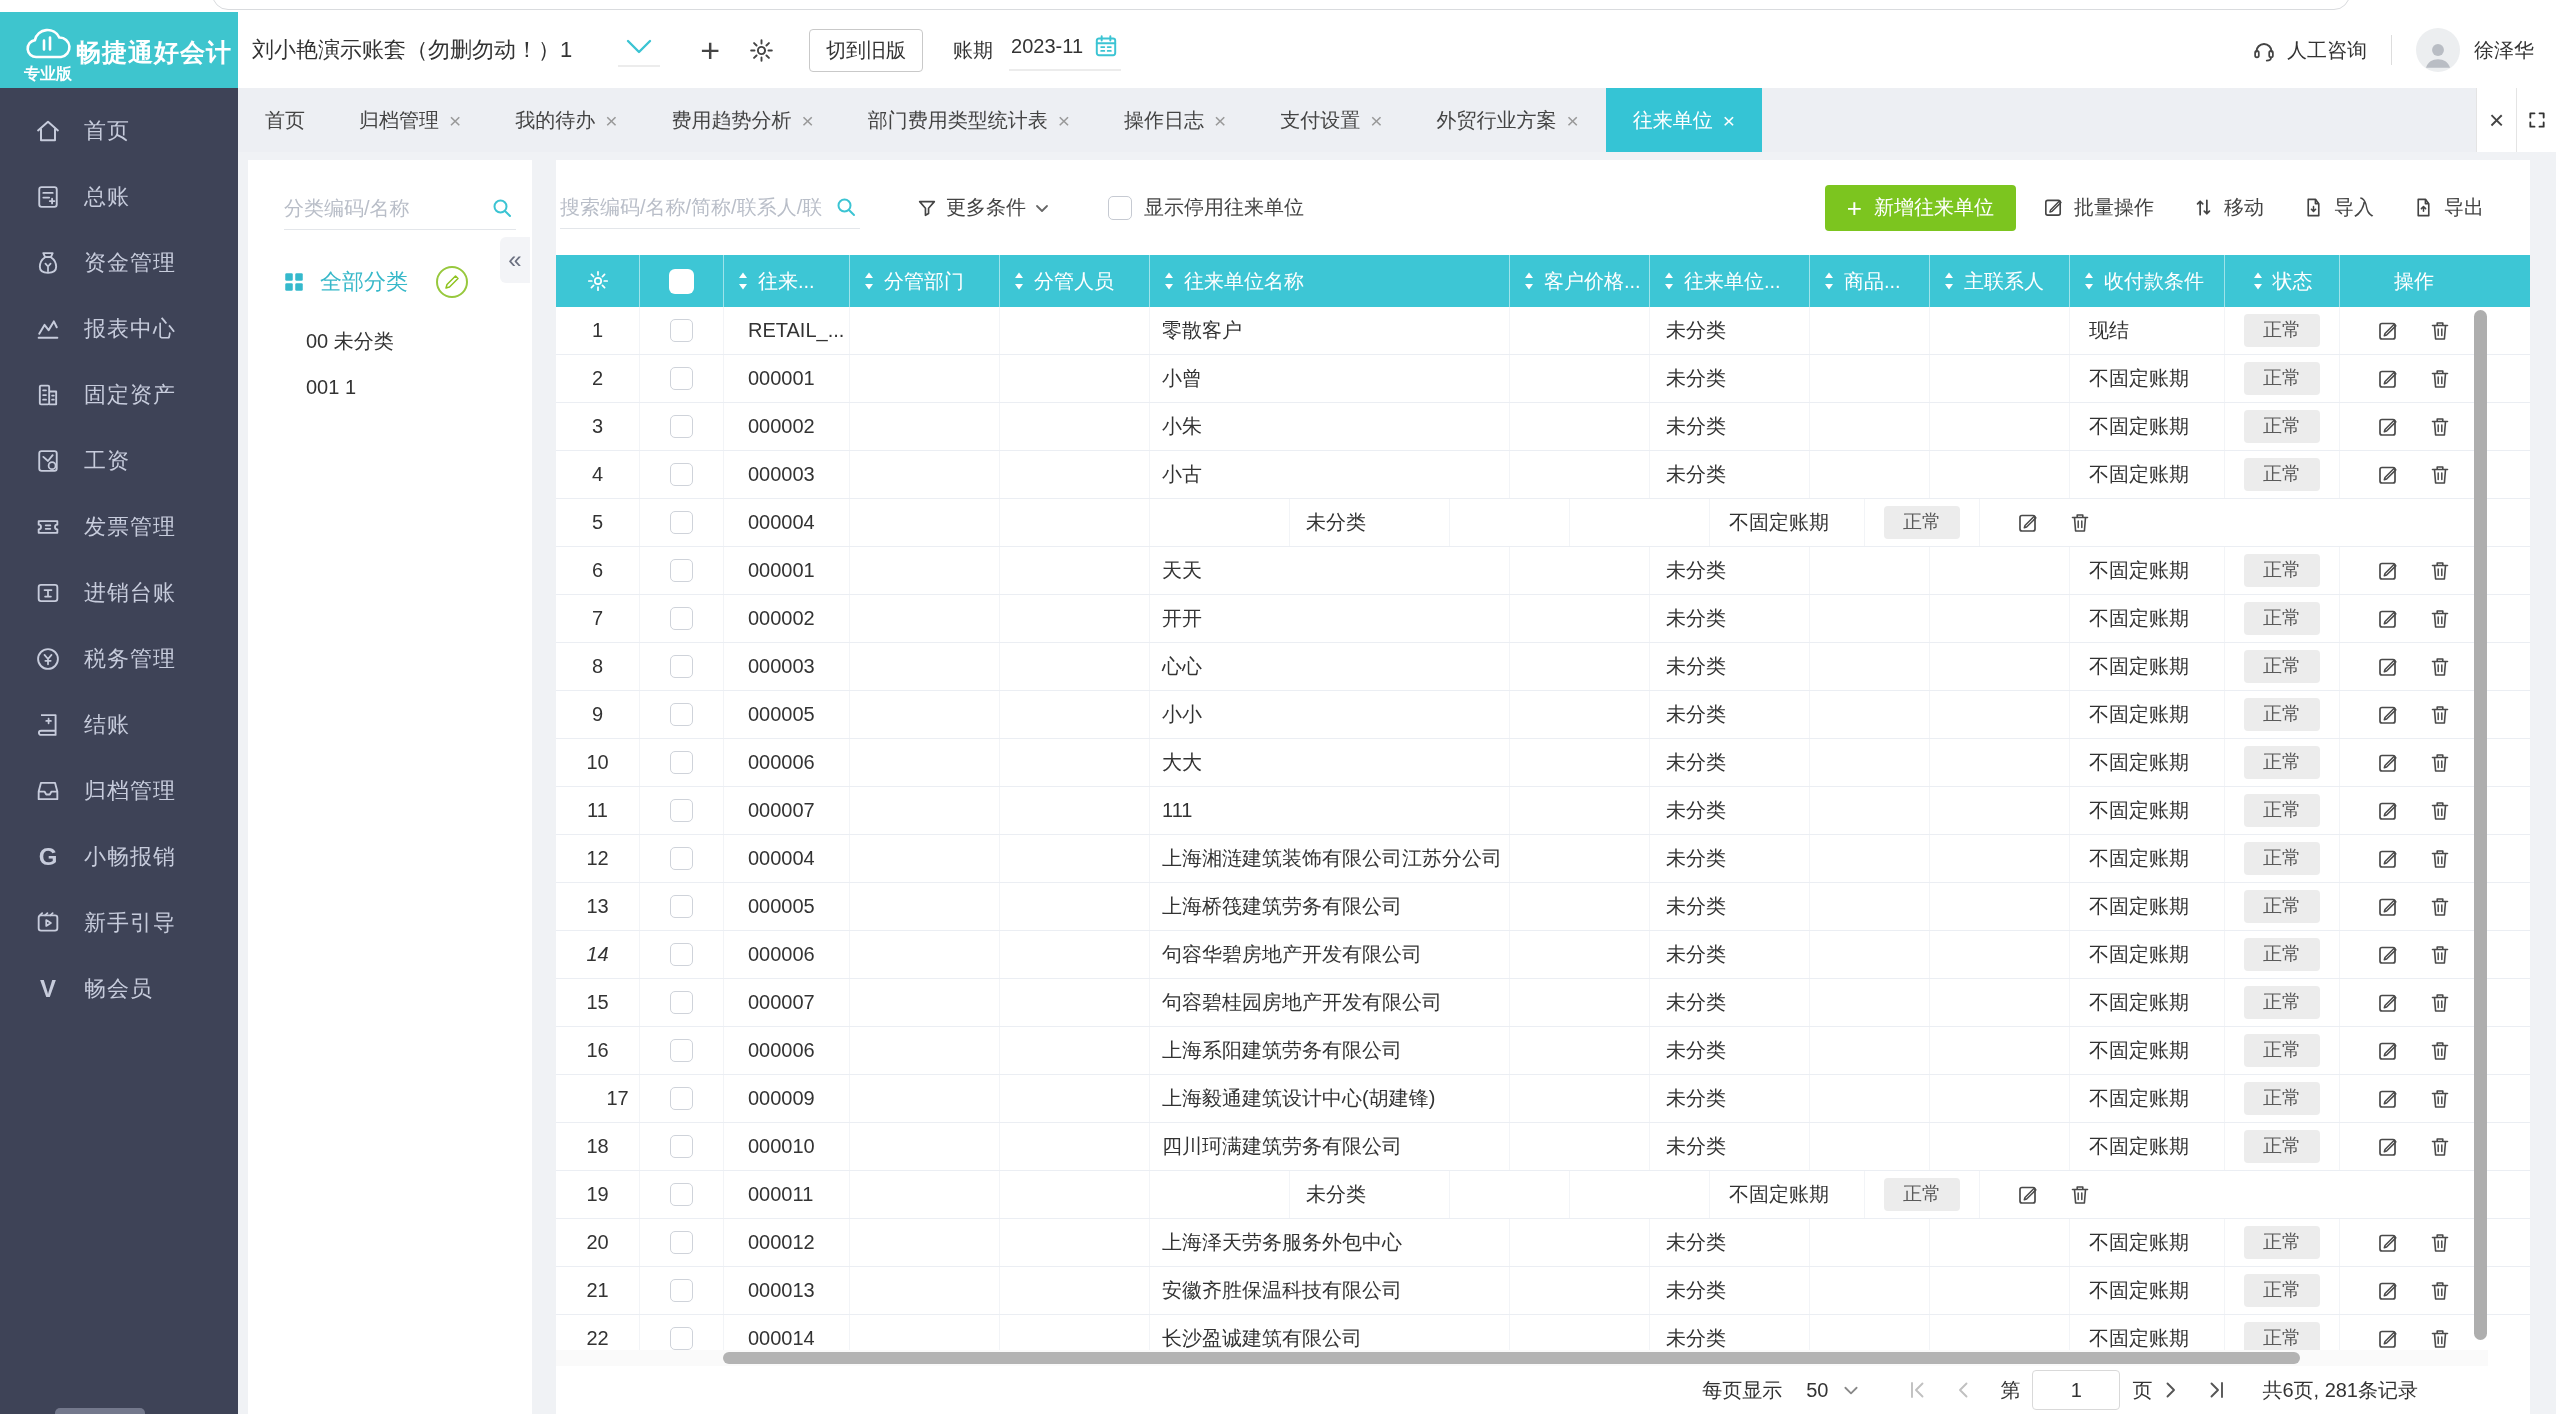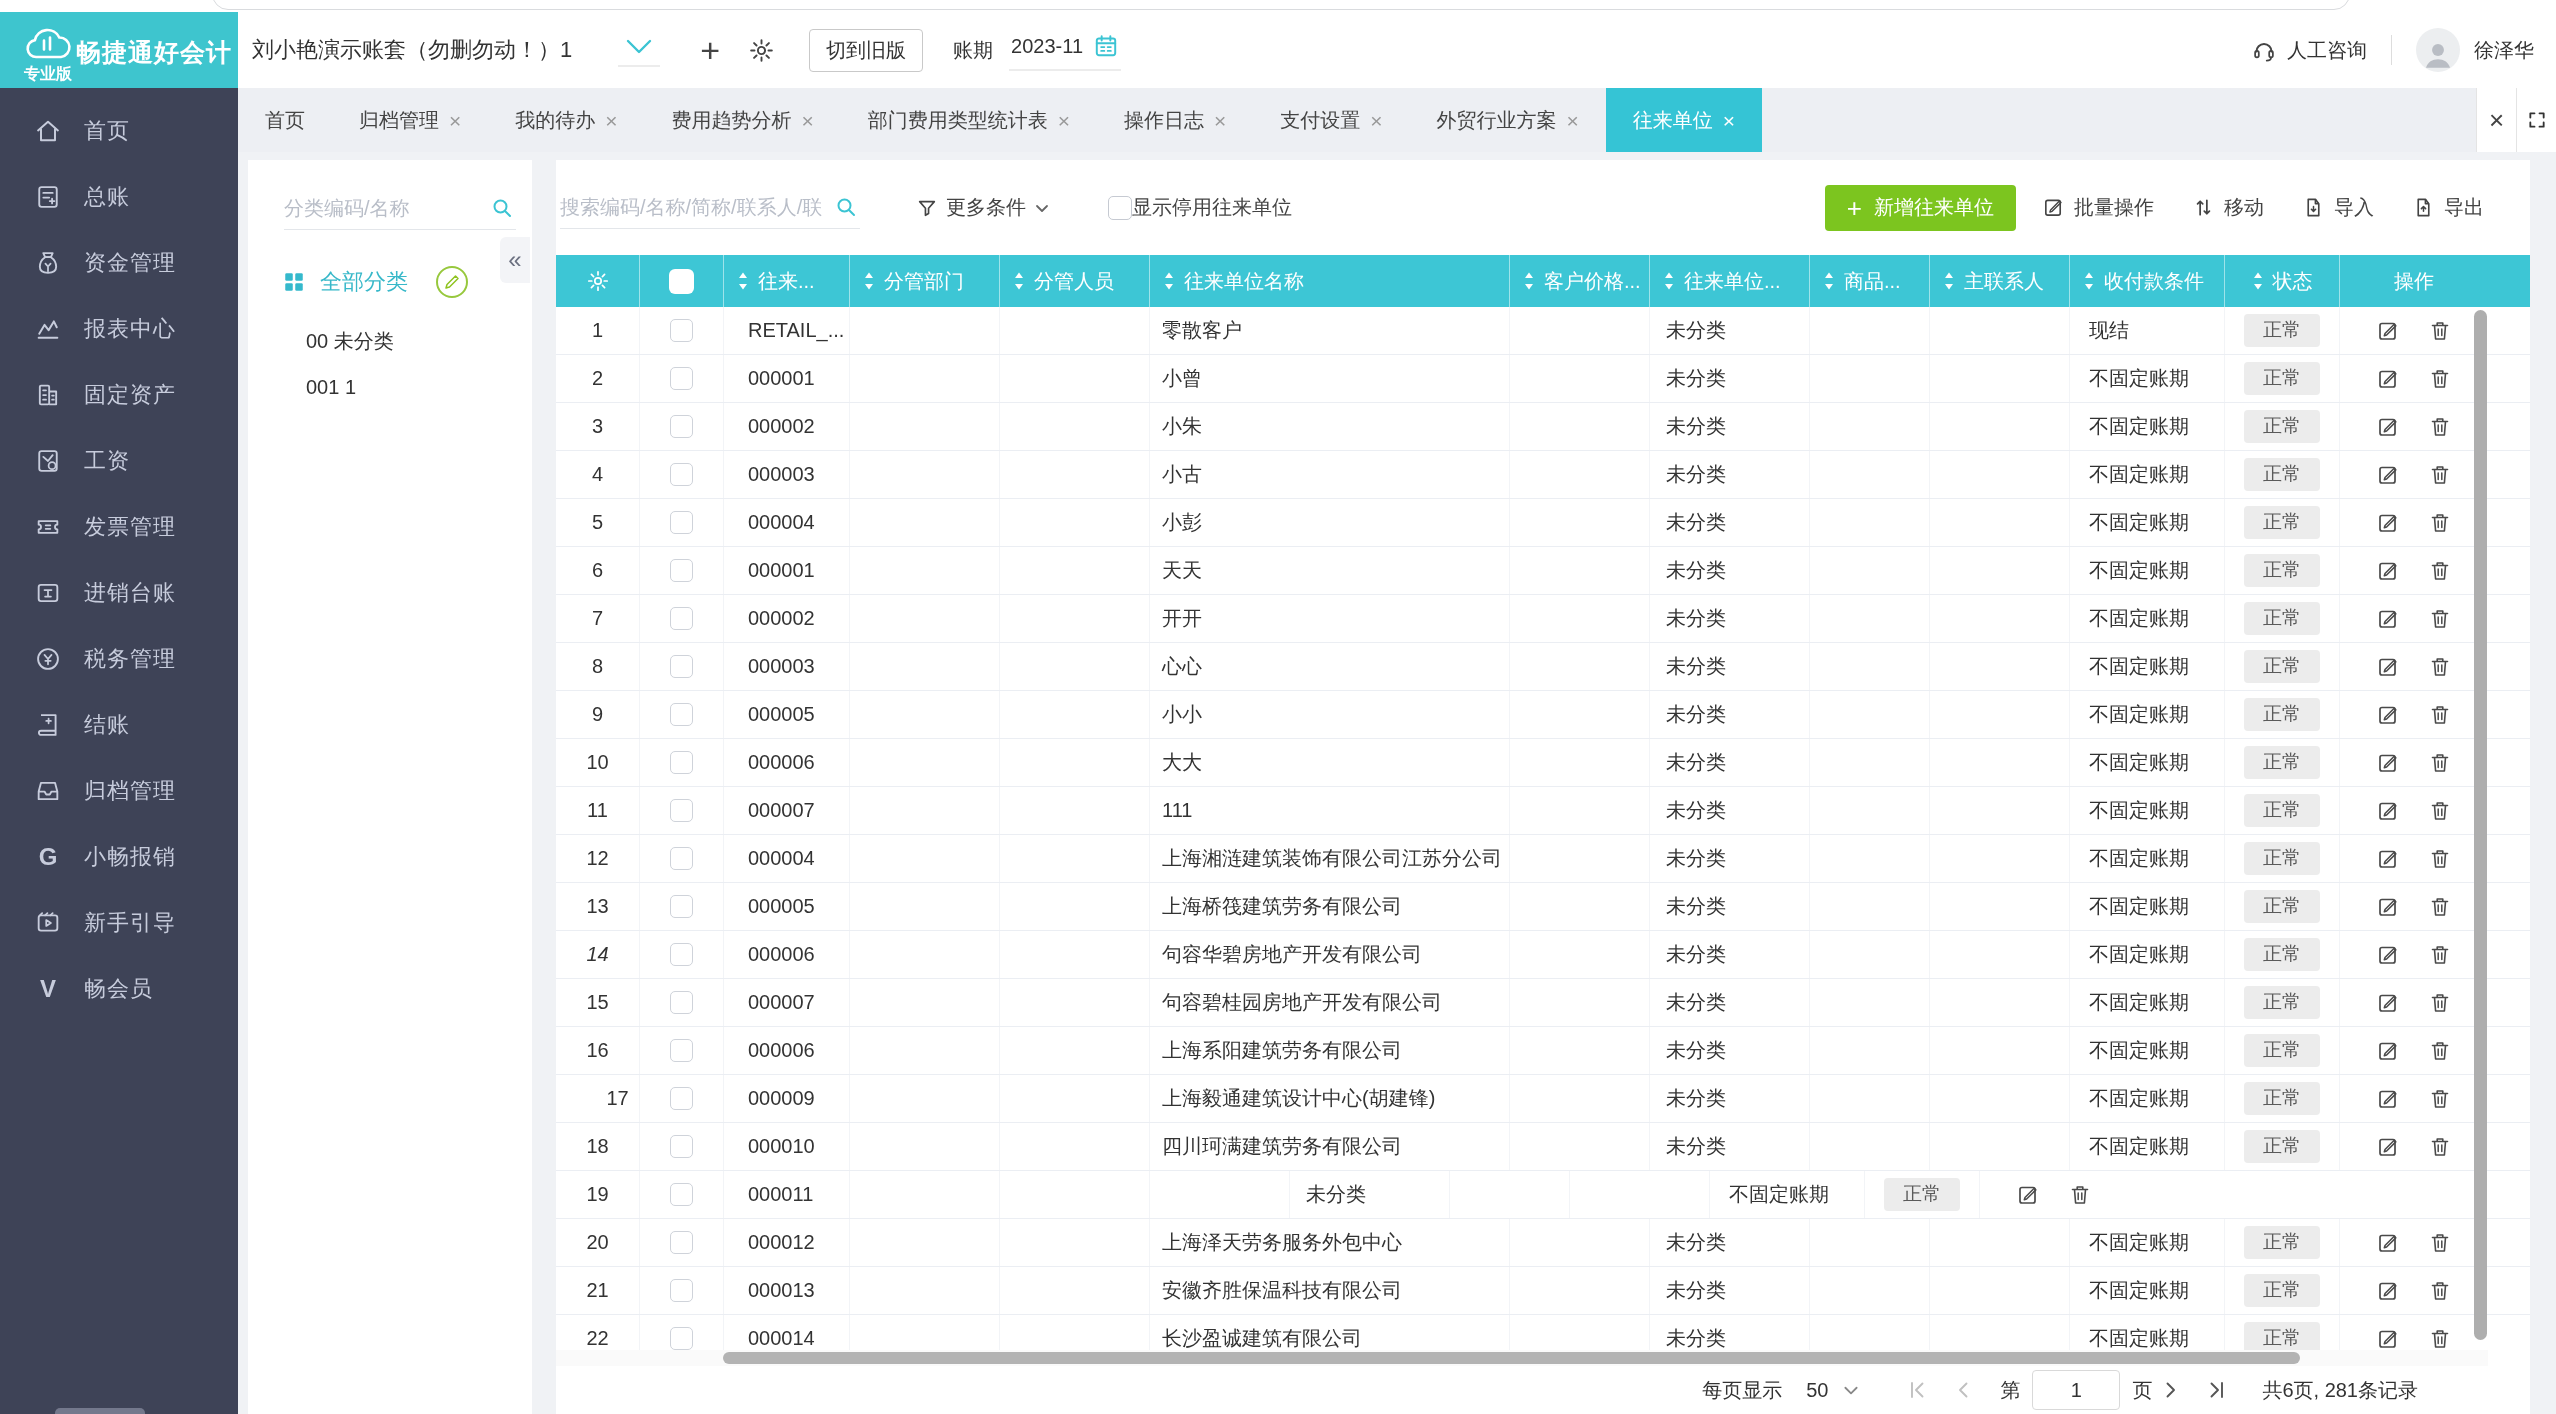--- a/index.html
+++ b/index.html
@@ -83,21 +83,21 @@
   .tablecard { position:absolute; left:556px; top:160px; bottom:0; width:1974px; background:#fff; z-index:2; }
   .filterbar { height:95px; display:flex; align-items:center; padding:0 46px 0 4px; }
   .fb-search { position:relative; width:300px; border-bottom:1px solid #e3e6ea; height:42px; display:flex; align-items:center; }
   .fb-search input { border:0; outline:0; width:262px; font-size:20px; color:#333; font-family:inherit; background:transparent; }
   .fb-search input::placeholder { color:#b9bec8; }
   .fb-search-icon { position:absolute; right:2px; top:8px; color:#3BC4D3; }
   .fb-search-icon svg { width:24px; height:24px; }
   .fb-more { margin-left:56px; display:flex; align-items:center; gap:8px; color:#444; cursor:pointer; }
   .fb-more svg.funnel { width:22px; height:22px; }
   .fb-more svg.chev { width:16px; height:16px; color:#666; }
-  .fb-check { margin-left:58px; display:flex; align-items:center; cursor:pointer; }
+  .fb-check { margin-left:58px; display:flex; align-items:center; gap:12px; cursor:pointer; }
   .checkbox { width:24px; height:24px; border:1px solid #c6cad2; border-radius:5px; background:#fff; }
   .fb-check-label { color:#444; }
   .fb-spacer { flex:1; }
   .btn-add { height:46px; background:#7CC51F; border:0; border-radius:4px; color:#fff; font-size:20px; display:flex; align-items:center; padding:0 22px; cursor:pointer; font-family:inherit; }
   .btn-add .plus { font-size:26px; margin-right:12px; line-height:1; }
   .fb-action { margin-left:38px; display:flex; align-items:center; gap:9px; color:#444; cursor:pointer; white-space:nowrap; }
   .fb-action svg { width:23px; height:23px; }
 
   
   .thead { display:flex; height:52px; background:#3DC6D5; color:#fff; }
@@ -713,21 +713,20 @@
         </div>
       </div>
       <div class="tr">
         <div class="td center" style="width: 84px;">5</div>
         <div class="td center" style="width: 84px;">
           <span class="row-checkbox"></span>
         </div>
         <div class="td pl24" style="width: 126px;">000004</div>
         <div class="td pl12" style="width: 150px;"></div>
         <div class="td pl12" style="width: 150px;"></div>
-        <div class="td pl12" style="width: 360px;">小彭</div>
         <div class="td pl12" style="width: 140px;"></div>
         <div class="td pl16" style="width: 160px;">未分类</div>
         <div class="td pl12" style="width: 120px;"></div>
         <div class="td pl12" style="width: 140px;"></div>
         <div class="td pl19" style="width: 155px;">不固定账期</div>
         <div class="td center" style="width: 115px;">
           <span class="badge">正常</span>
         </div>
         <div class="td center" style="width: 148px;">
           <span class="act-icon">

